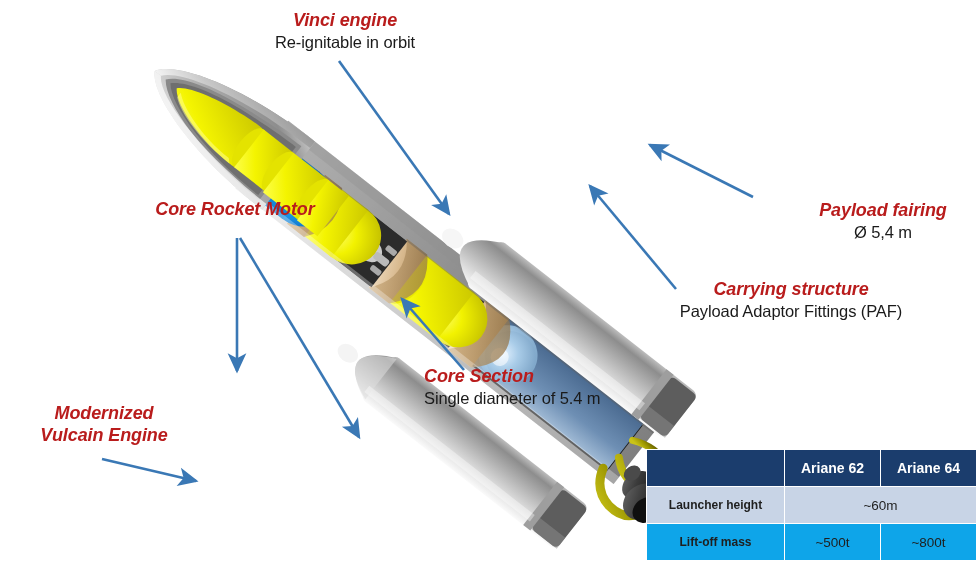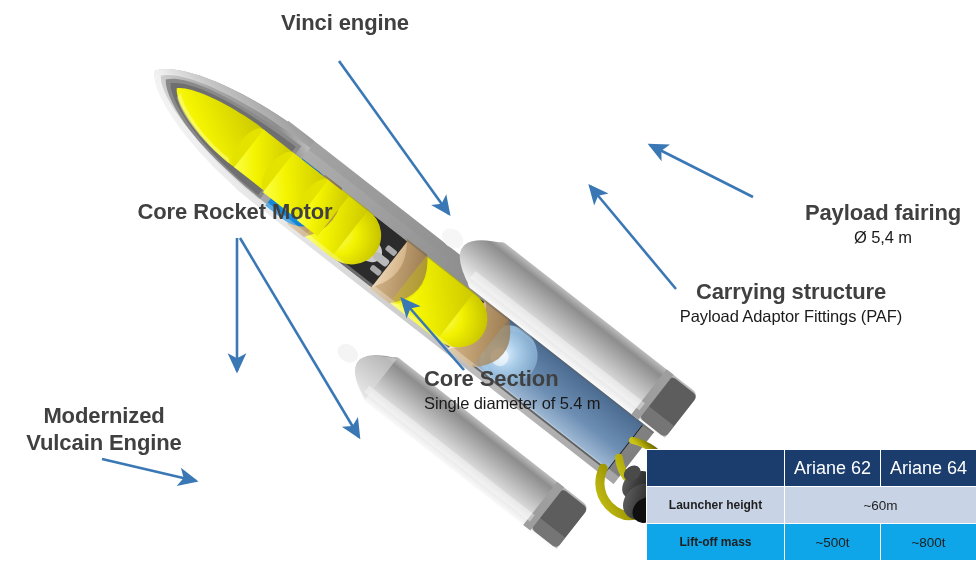--- a/index.html
+++ b/index.html
@@ -29,23 +29,24 @@
   
   .callout {
     position: absolute;
     text-align: center;
     line-height: 1.22;
     white-space: nowrap;
   }
   .callout .ttl {
     display: block;
     font-weight: bold;
-    font-size: 22px;
+    font-size: 18px;
     letter-spacing: -0.1px;
-    color: #404040;
+    color: #b91c1c;
+    font-style: italic;
   }
   .callout .sub {
     display: block;
     font-weight: normal;
     font-size: 16.5px;
     letter-spacing: -0.1px;
     color: #1a1a1a;
   }
 
   #c-vinci    { left: 232px; top: 10px;  width: 226px; }
@@ -68,22 +69,22 @@
   #spec-table th, #spec-table td {
     border: 1px solid #ffffff;
     padding: 0;
     height: 36px;
     text-align: center;
     vertical-align: middle;
   }
   #spec-table thead th {
     background: #1b3d6d;
     color: #ffffff;
-    font-weight: normal;
-    font-size: 18px;
+    font-weight: bold;
+    font-size: 14px;
     height: 36px;
   }
   #spec-table thead th.blank { background: #1b3d6d; }
   #spec-table tbody tr.r1 td { background: #c8d4e6; }
   #spec-table tbody tr.r2 td { background: #0ea5e9; }
   #spec-table tbody td {
     color: #1f1f1f;
     font-weight: bold;
     font-size: 12px;
   }
@@ -296,20 +297,21 @@
       <line x1="240" y1="238" x2="359" y2="437"></line>
       <line x1="102" y1="459" x2="196" y2="481"></line>
       <line x1="464" y1="370" x2="402" y2="299"></line>
       <line x1="753" y1="197" x2="650" y2="145"></line>
       <line x1="676" y1="289" x2="590" y2="186"></line>
     </g>
   </svg>
 
   <div class="callout" id="c-vinci">
     <span class="ttl">Vinci engine</span>
+    <span class="sub">Re-ignitable in orbit</span>
   </div>
 
   <div class="callout" id="c-srm">
     <span class="ttl">Core Rocket Motor</span>
   </div>
 
   <div class="callout" id="c-vulcain">
     <span class="ttl">Modernized</span>
     <span class="ttl">Vulcain Engine</span>
   </div>

